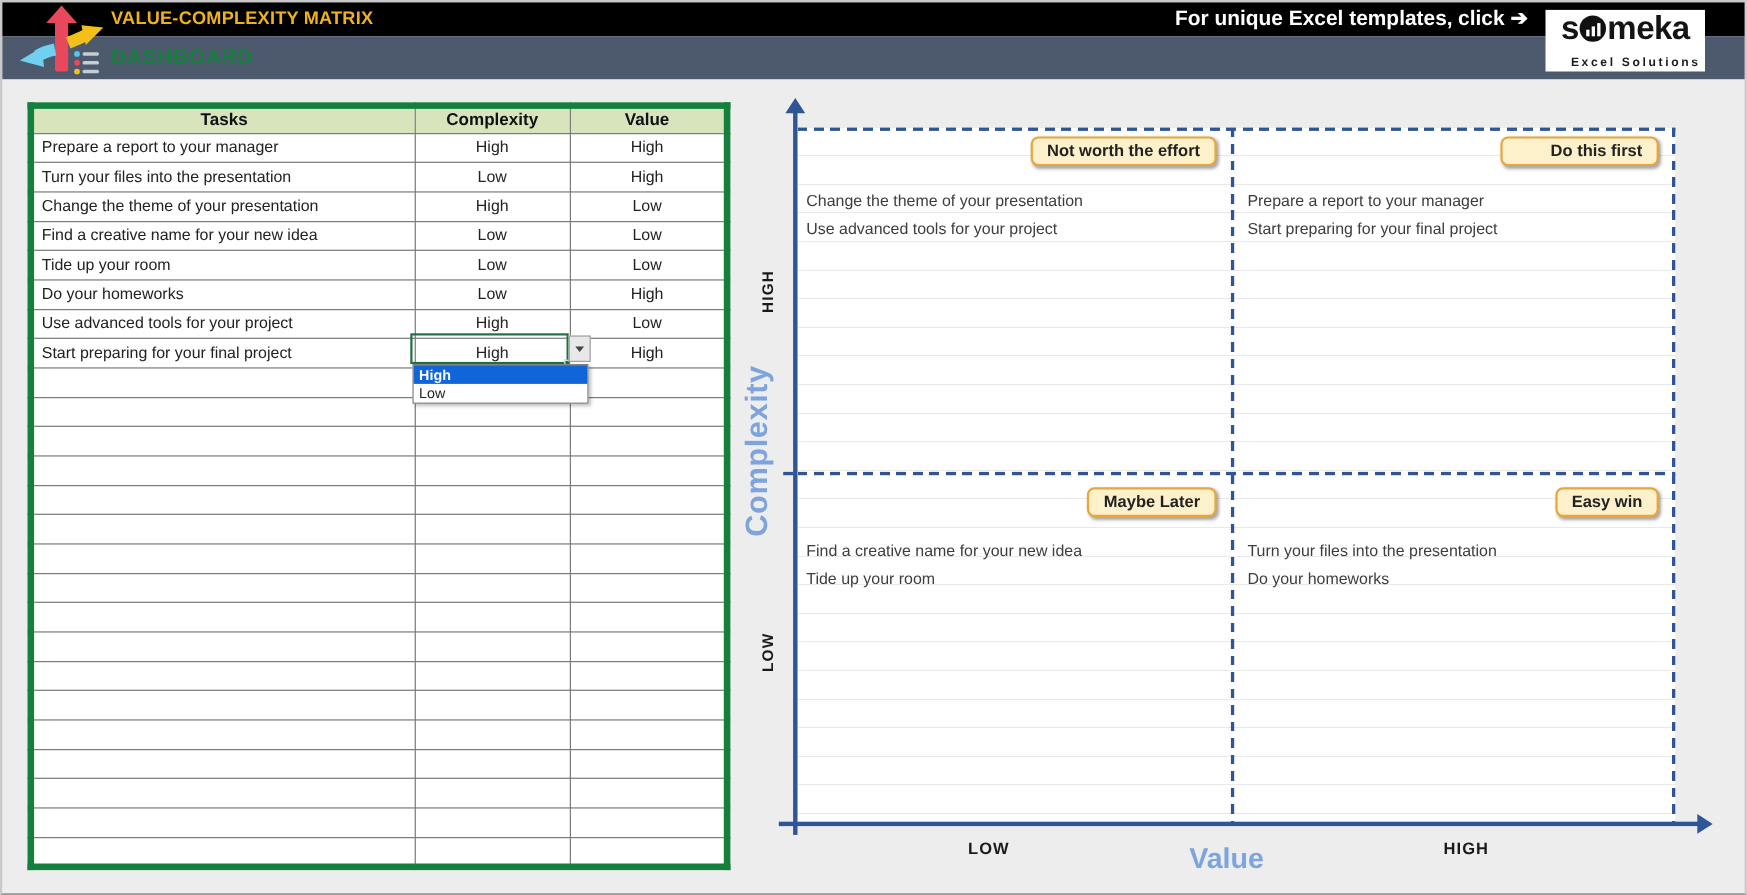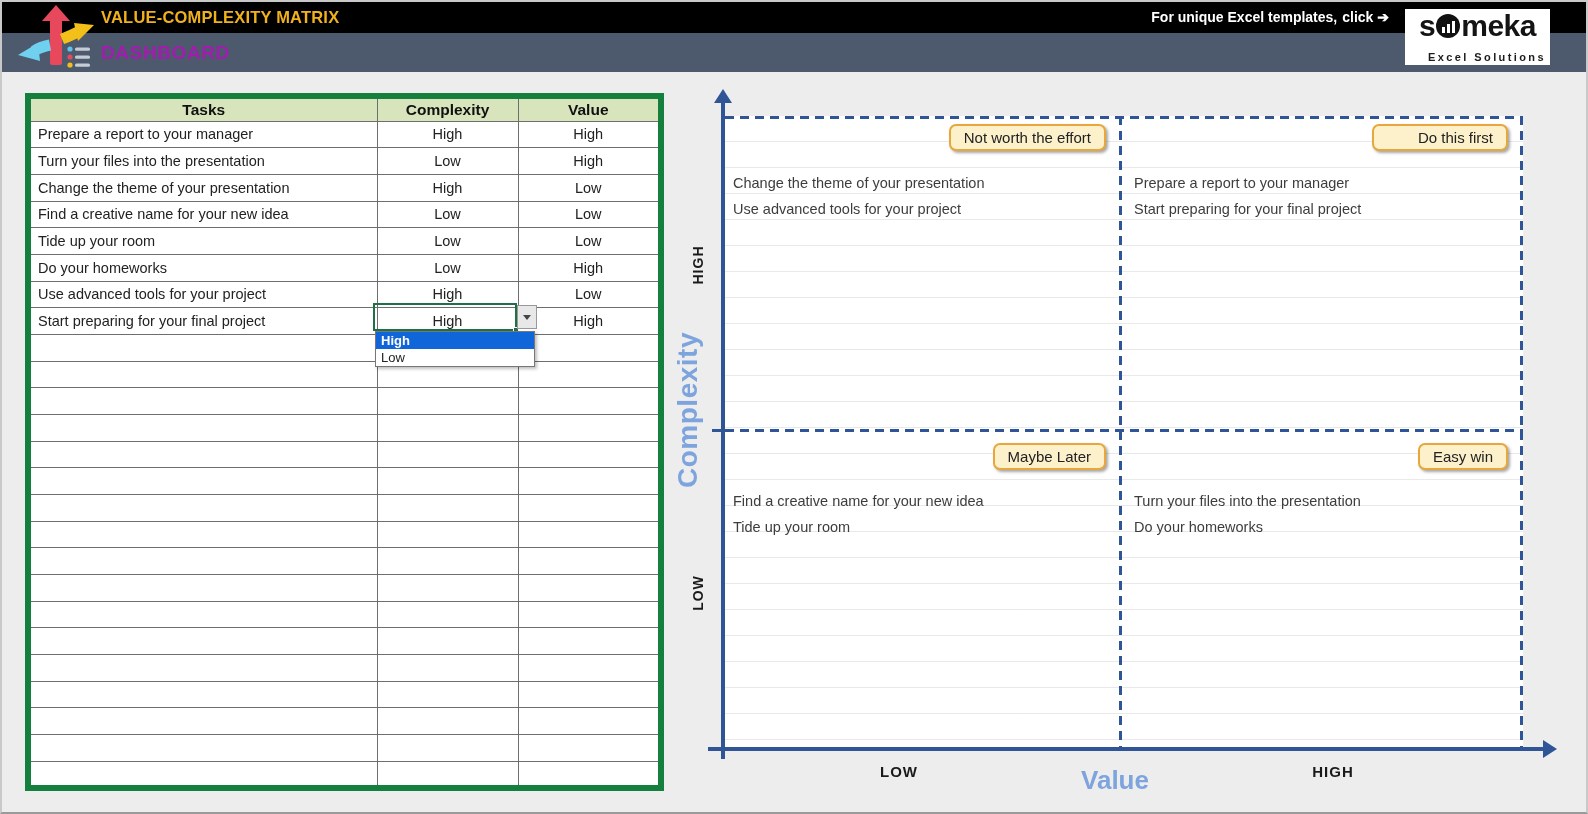--- a/index.html
+++ b/index.html
@@ -11,25 +11,25 @@
   }
   
   .bar-black { position: absolute; left: 0; top: 0; width: 1588px; height: 31px; background: #000; }
   .bar-slate { position: absolute; left: 0; top: 31px; width: 1588px; height: 39px; background: #4d596c; }
   .app-title {
     position: absolute; left: 99px; top: 0; height: 15px; line-height: 31px;
     color: #f0b11d; font-size: 16.5px; font-weight: bold; letter-spacing: 0.2px;
   }
   .app-subtitle {
     position: absolute; left: 99px; top: 31px; height: 39px; line-height: 39px;
-    color: #a21caf; font-size: 19px; font-weight: bold; letter-spacing: 0.6px;
+    color: #15803d; font-size: 19px; font-weight: bold; letter-spacing: 0.6px;
   }
   .promo {
     position: absolute; right: 197px; top: 0; height: 31px; line-height: 31px;
-    color: #fff; font-size: 14px; font-weight: bold;
+    color: #fff; font-size: 19px; font-weight: bold;
   }
   .promo .click { font-weight: 800; margin-left: 5px; }
   .contact {
     position: absolute; right: 197px; top: 31px; height: 39px; line-height: 39px;
     color: #f2f2f2; font-size: 14.5px; font-weight: bold; font-style: italic;
   }
   .logo-arrows { position: absolute; left: 8px; top: 1px; z-index: 5; }
   .brand-box {
     position: absolute; right: 36px; top: 7px; width: 145px; height: 56px;
     background: #fff; z-index: 5; display: flex; flex-direction: column;
@@ -88,21 +88,21 @@
   .mid-tick { position: absolute; left: 710px; top: 427px; width: 9px; height: 3px; background: #2f5597; }
   .dash-h { position: absolute; height: 3px; background: repeating-linear-gradient(90deg, #2f5597 0 9px, transparent 9px 15px); }
   .dash-v { position: absolute; width: 3px; background: repeating-linear-gradient(180deg, #2f5597 0 9px, transparent 9px 15px); }
   .dash-top { left: 723px; top: 114px; width: 798px; }
   .dash-mid-h { left: 723px; top: 427px; width: 798px; }
   .dash-mid-v { left: 1117px; top: 114px; height: 632px; }
   .dash-right { left: 1518px; top: 114px; height: 632px; }
   .badge {
     position: absolute; padding: 3px 13px; background: #fdf1cb;
     border: 2.5px solid #e9a63a; border-radius: 7px;
-    font-size: 15px; font-weight: normal; color: #222; white-space: nowrap;
+    font-size: 15px; font-weight: bold; color: #222; white-space: nowrap;
     box-shadow: 2px 2px 3px rgba(0,0,0,0.35); z-index: 3; margin-left: 32px;
   }
   .badge-q1 { right: 480px; top: 122px; }
   .badge-q2 { right: 78px;  top: 122px; padding-left: 44px; }
   .badge-q3 { right: 480px; top: 441px; }
   .badge-q4 { right: 78px;  top: 441px; }
   .q-items { position: absolute; z-index: 2; }
   .q-items div { font-size: 14.5px; color: #3d3d3d; line-height: 26.4px; white-space: nowrap; }
   .items-q1 { left: 731px;  top: 168px; }
   .items-q2 { left: 1132px; top: 168px; }

